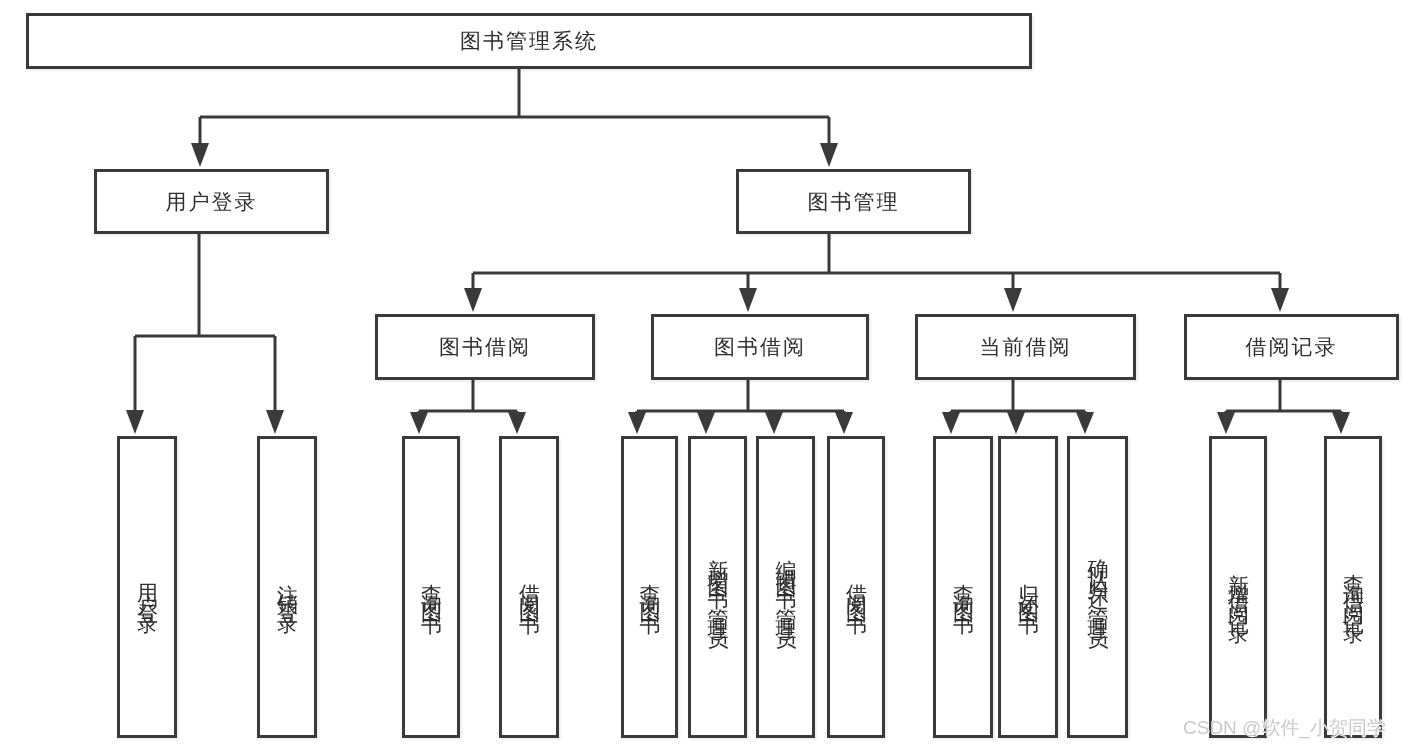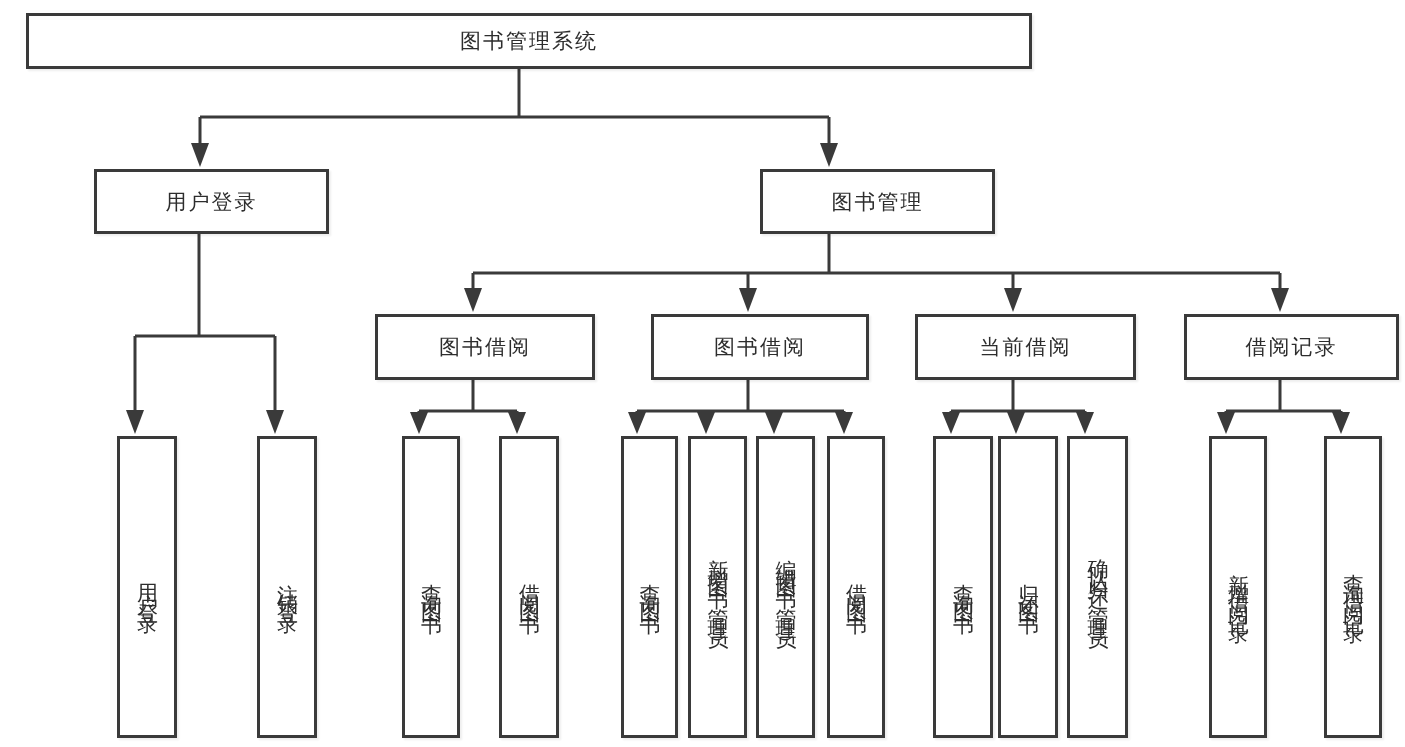--- a/index.html
+++ b/index.html
@@ -21,21 +21,21 @@
   .leaf { font-size:21px; }
   .leaf .vtext {
     writing-mode:vertical-rl; text-orientation:mixed;
     letter-spacing:10px; line-height:1;
     font-family:"Liberation Serif", serif;
     color:#2d2d2d;
   }
   
   .root   { left:14px;  top:13px;  width:1006px; height:56px; }
   .b-user { left:82px;  top:169px; width:235px;  height:65px; }
-  .b-mgmt { left:748px; top:169px; width:235px;  height:65px; }
+  .b-mgmt { left:724px; top:169px; width:235px;  height:65px; }
   .s1 { left:363px;  top:314px; width:220px; height:66px; }
   .s2 { left:639px;  top:314px; width:218px; height:66px; }
   .s3 { left:903px;  top:314px; width:221px; height:66px; }
   .s4 { left:1172px; top:314px; width:215px; height:66px; }
   .leaf { top:436px; height:302px; }
   .l1  { left:105px;  width:60px; }
   .l2  { left:245px;  width:60px; }
   .l3  { left:390px;  width:58px; }
   .l4  { left:487px;  width:60px; }
   .l5  { left:609px;  width:57px; }
@@ -155,14 +155,15 @@
   <div class="node leaf l11">
     <span class="vtext">确认归还（管理员）</span>
   </div>
   <div class="node leaf l12">
     <span class="vtext">新增借阅记录</span>
   </div>
   <div class="node leaf l13">
     <span class="vtext">查询借阅记录</span>
   </div>
 
+  <div class="watermark">CSDN @软件_小贺同学</div>
 
 </div>
 
 </body></html>

